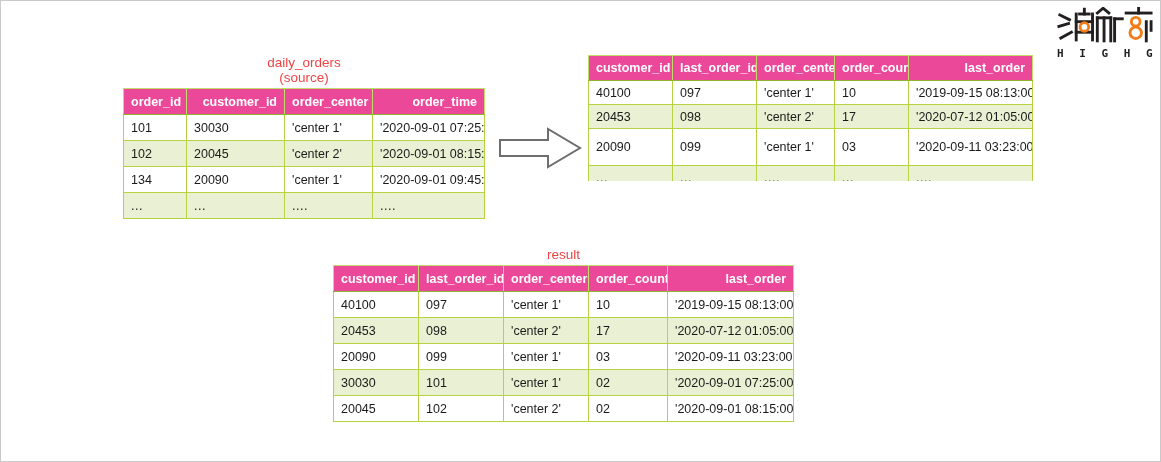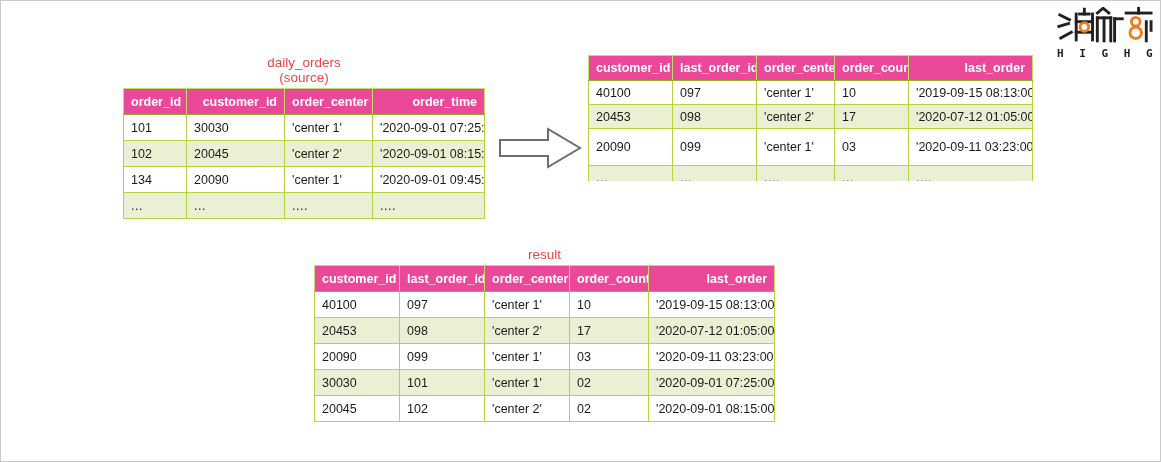--- a/index.html
+++ b/index.html
@@ -97,21 +97,21 @@
   }
 
   
   #block-source { left: 122px; top: 54px; }
   #block-source table.grid { width: 361px; }
   #block-source td, #block-source th { height: 25px; }
 
   #block-target { left: 587px; top: 54px; }
   #block-target table.grid { width: 444px; }
 
-  #block-result { left: 313px; top: 246px; }
+  #block-result { left: 332px; top: 246px; }
   #block-result table.grid { width: 460px; }
   #block-result td, #block-result th { height: 25px; }
 
   
   #target-clip {
     height: 126px;
     overflow: hidden;
   }
 
   

